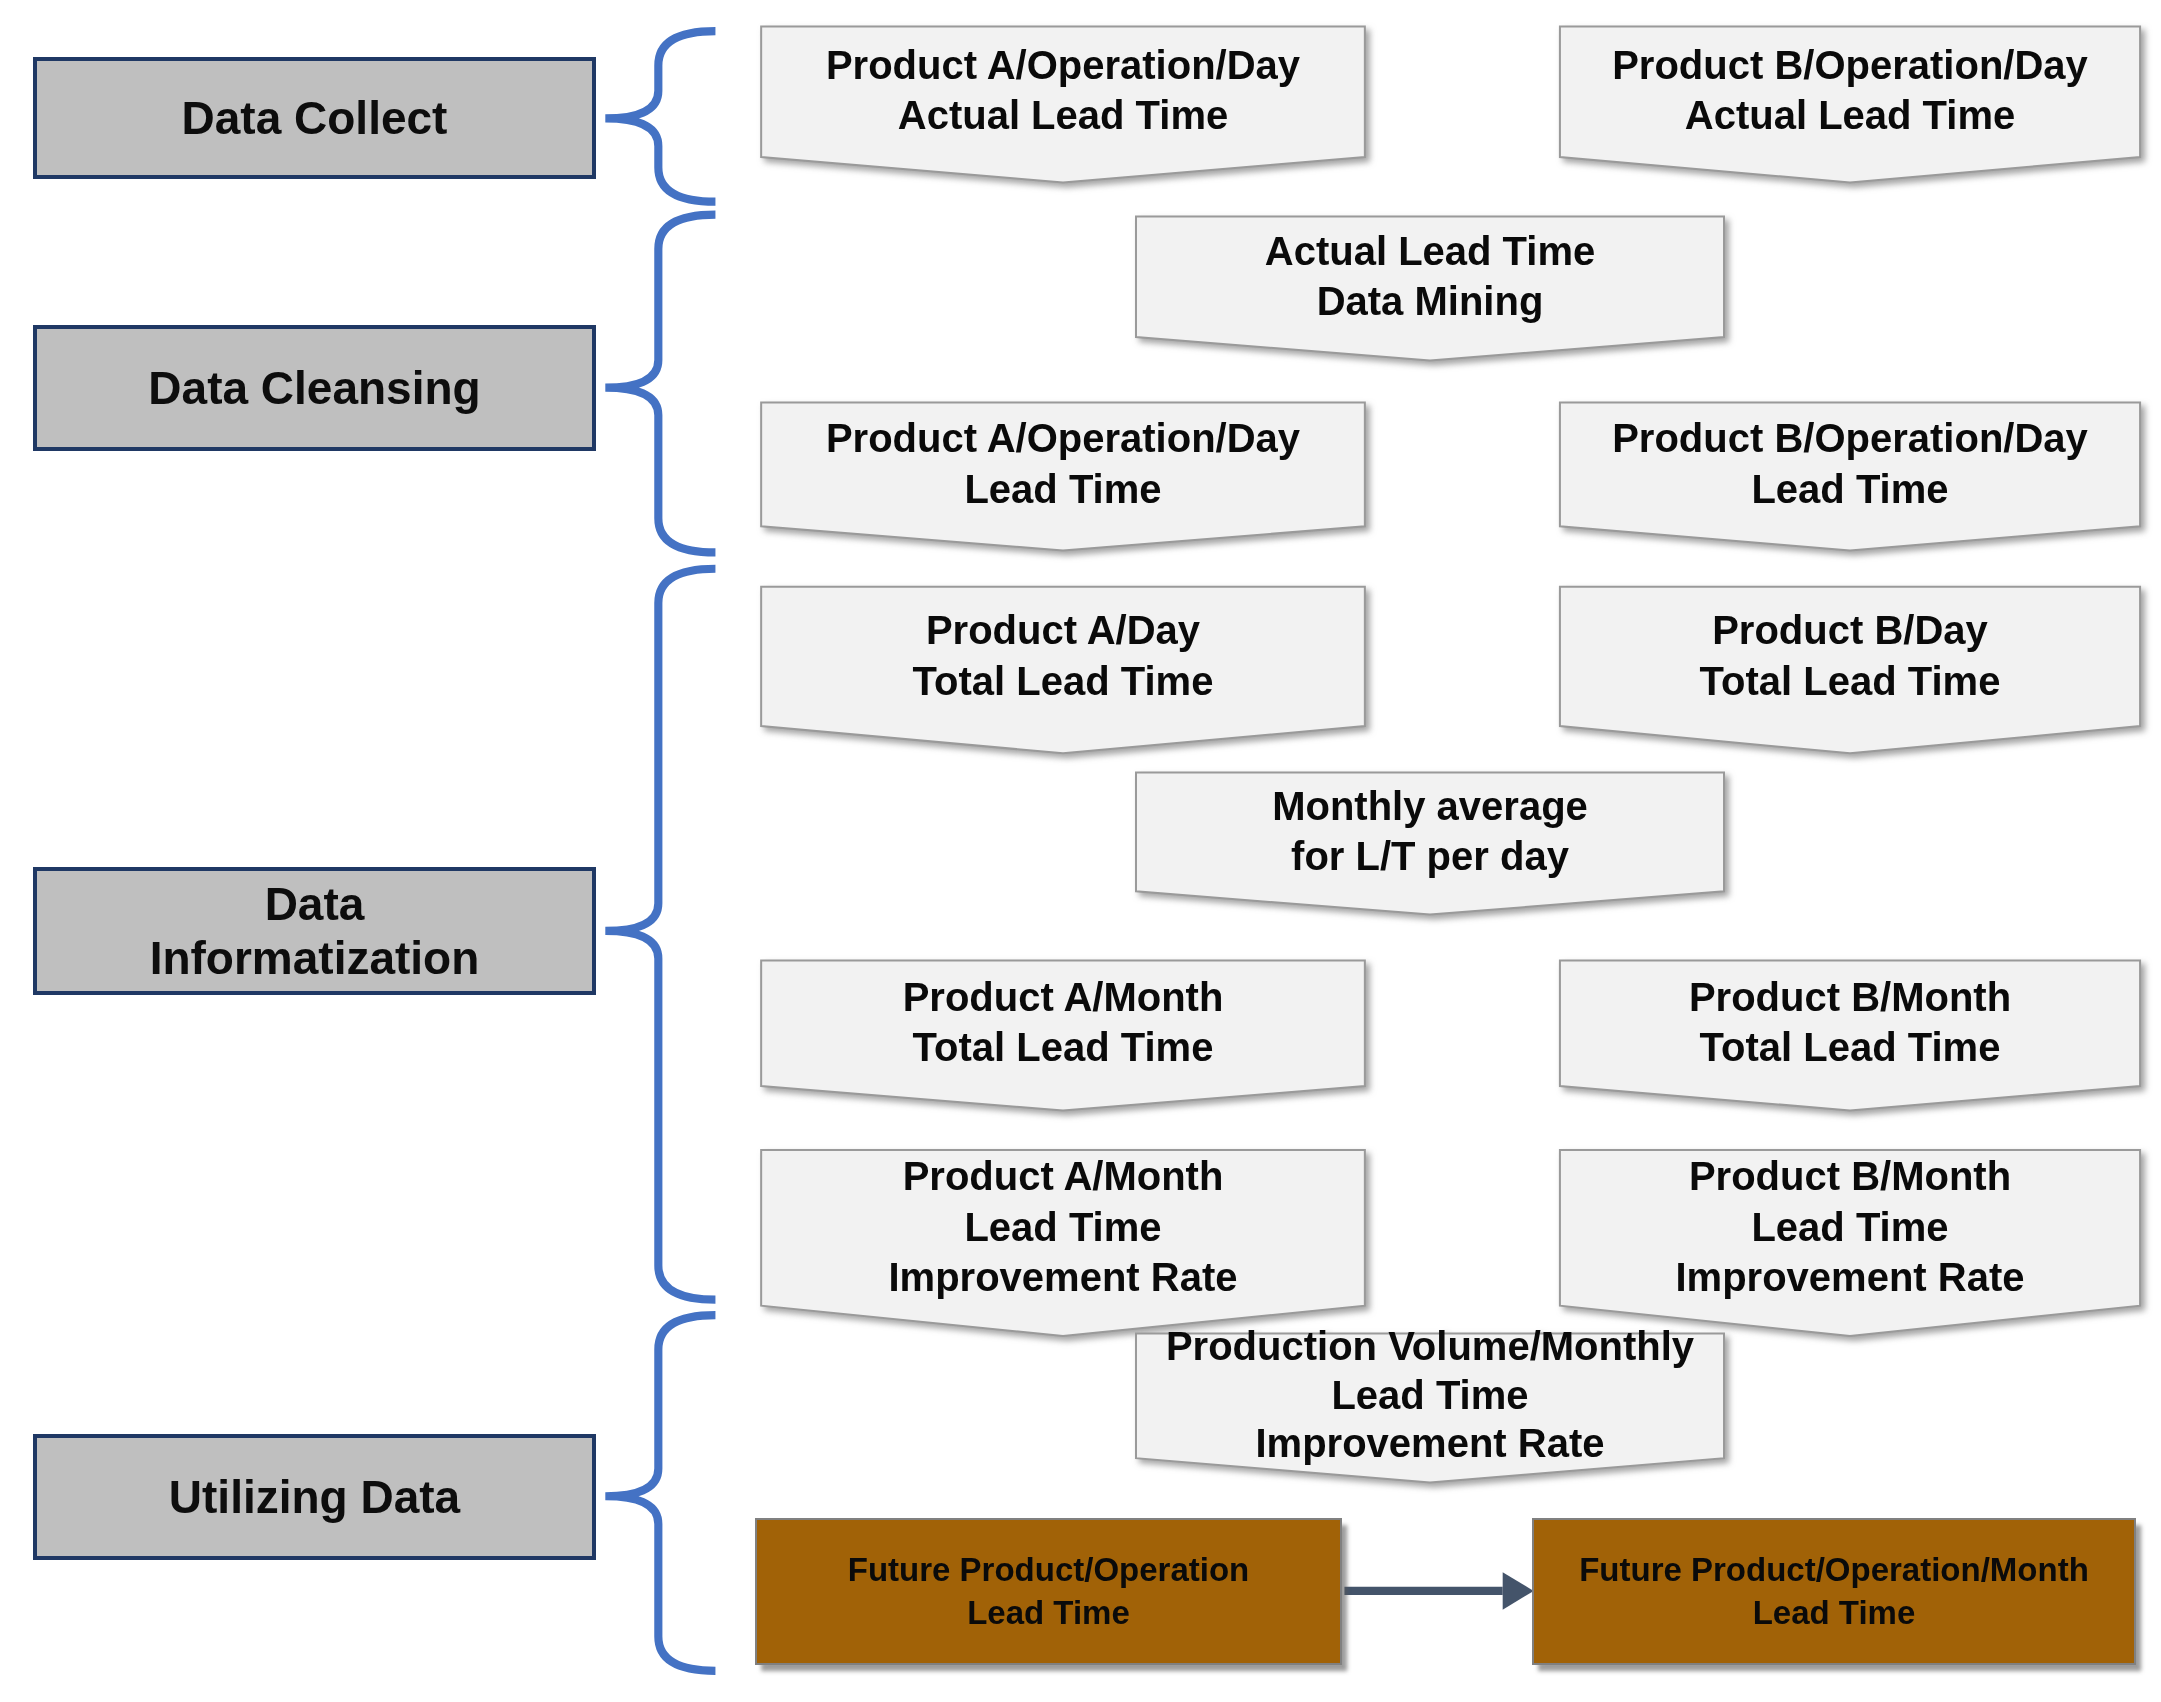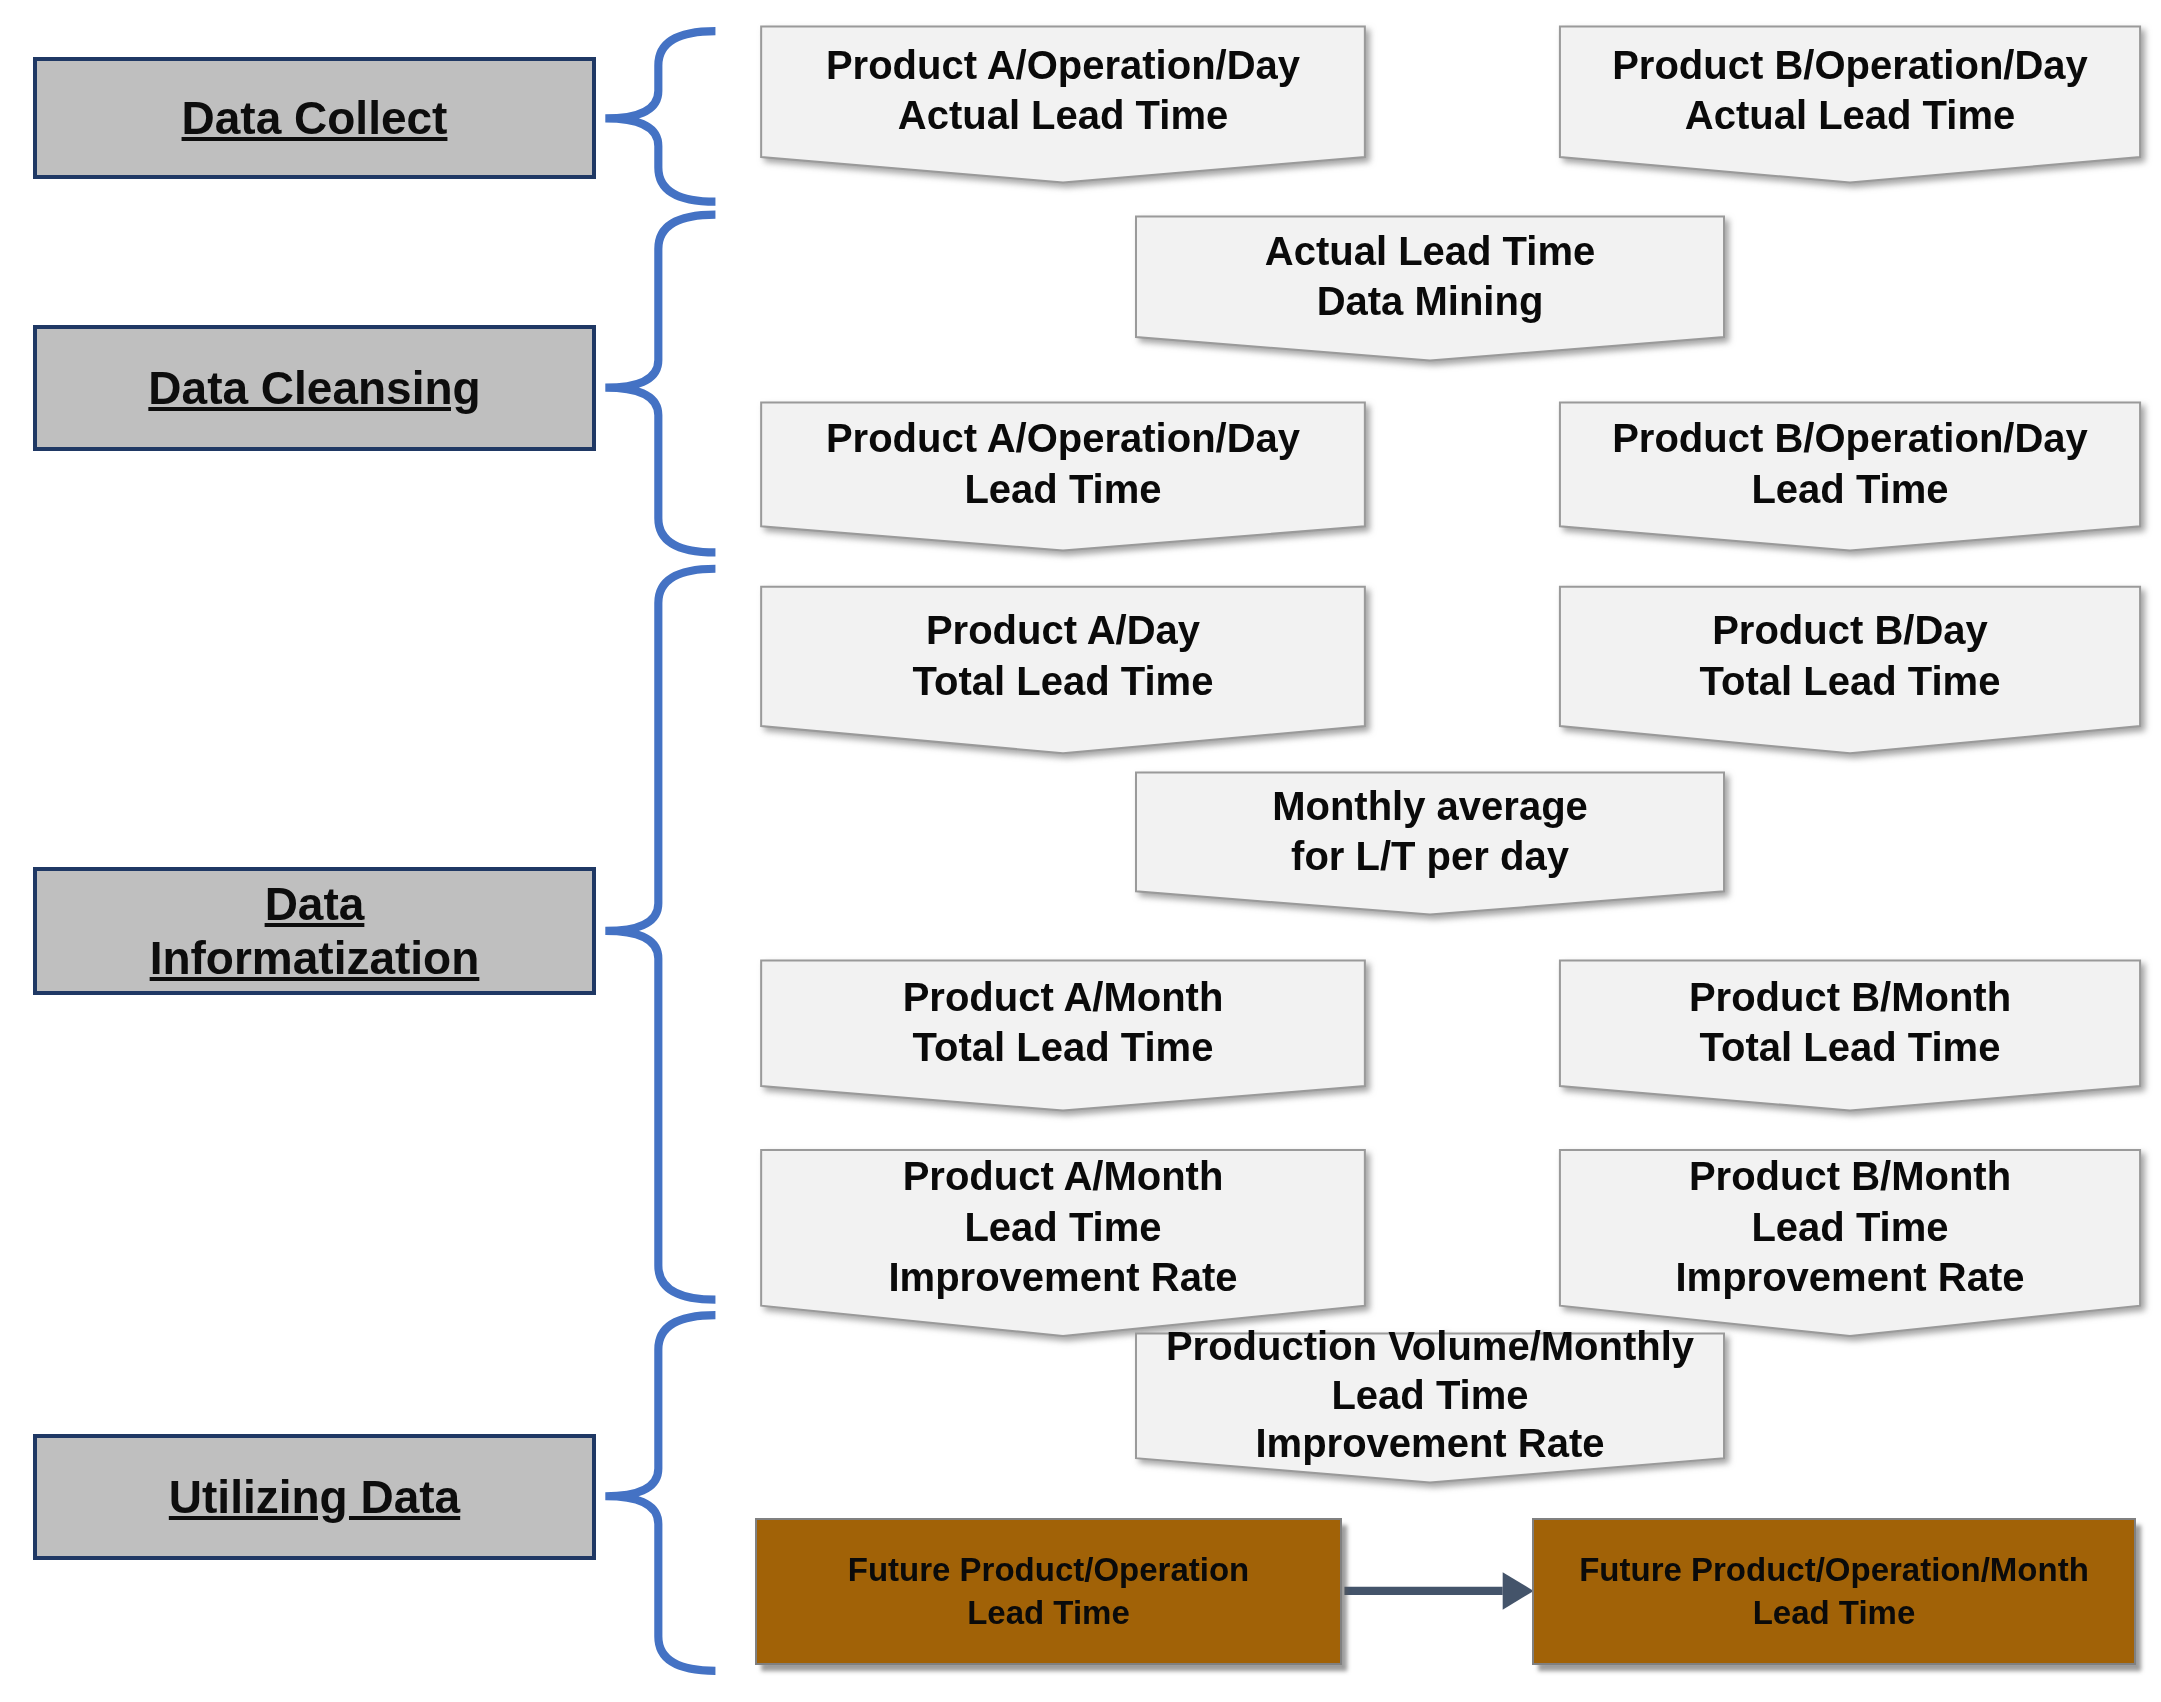--- a/index.html
+++ b/index.html
@@ -20,21 +20,20 @@
     display: flex;
     align-items: center;
     justify-content: center;
     text-align: center;
     font-weight: bold;
     font-size: 46px;
     line-height: 1.18;
     color: #0d0d0d;
     white-space: pre-line;
     box-sizing: border-box;
-    text-decoration: underline;
   }
 
   
   .chev {
     position: absolute;
     filter: drop-shadow(4.1px 4.9px 3.3px rgba(90,90,90,0.55));
   }
   .chev svg.shape {
     position: absolute;
     left: 0; top: 0;

